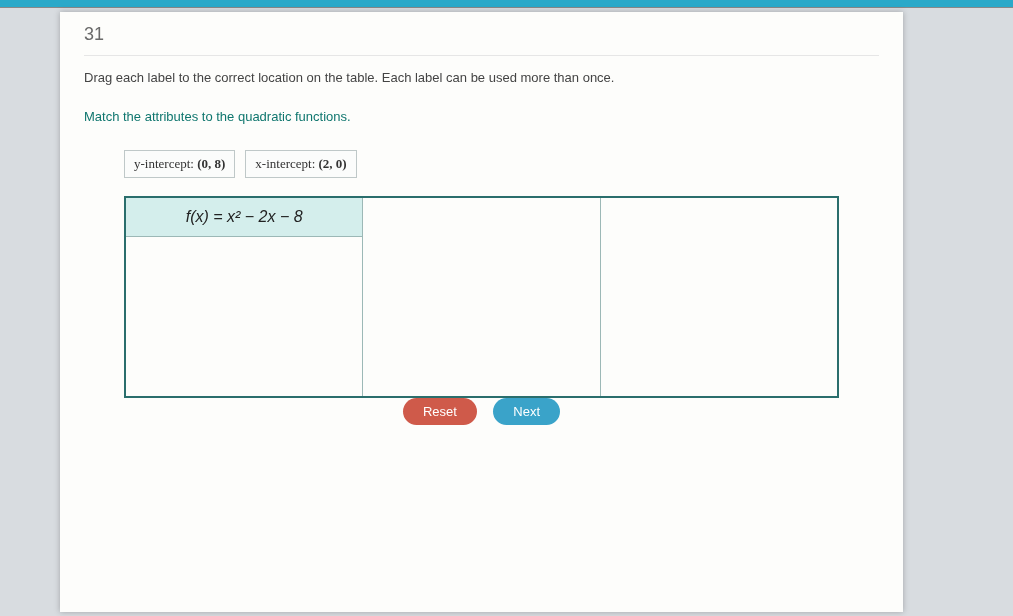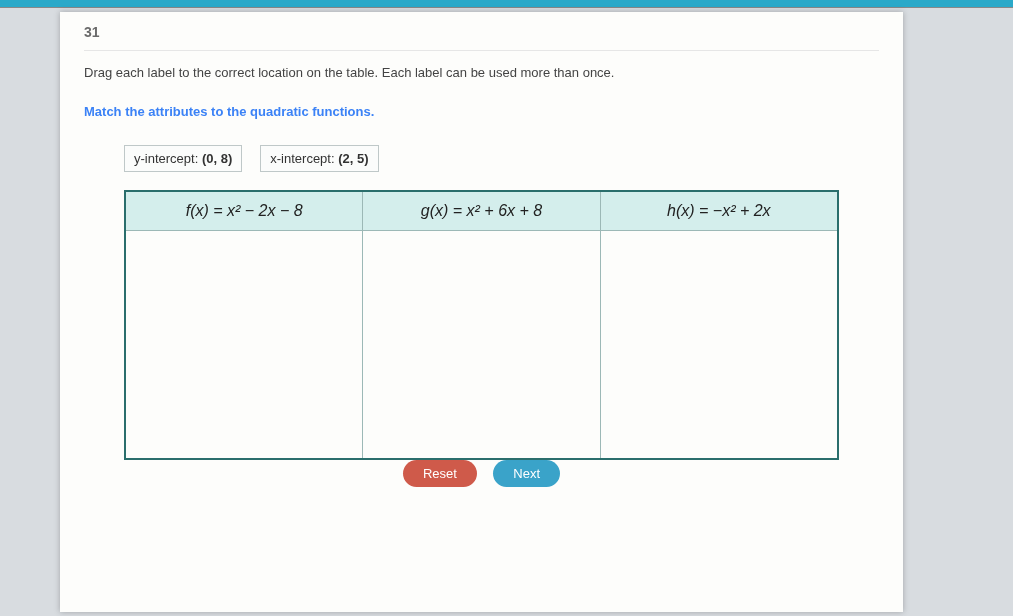--- a/index.html
+++ b/index.html
@@ -18,59 +18,58 @@
   }
   .page {
     background: #fdfdfb;
     margin: 4px 110px 0 60px;
     height: 600px;
     box-shadow: 0 0 6px rgba(0,0,0,.25);
     padding: 10px 24px 0 24px;
     position: relative;
   }
   .qnum {
-    font-size: 14px;
+    font-size: 18px;
     color: #6a6a6a;
     padding: 2px 0 10px 0;
     border-bottom: 1px solid #e6e6e6;
     margin-bottom: 14px;
-    font-weight: bold;
   }
   .instruction {
     font-size: 13px;
     color: #444;
     margin-bottom: 24px;
   }
   .subinstruction {
     font-size: 13px;
-    color: #3b82f6;
+    color: #0f766e;
     margin-bottom: 26px;
-    font-weight: bold;
   }
   .labels-row {
     display: flex;
     flex-wrap: wrap;
-    gap: 18px;
+    gap: 10px;
     margin-left: 40px;
     margin-bottom: 12px;
+    font-family: Liberation Serif, serif;
   }
   .drag-label {
     border: 1px solid #bfc8c8;
     background: #fbfcfb;
     padding: 5px 9px;
     font-size: 13px;
     color: #333;
     cursor: move;
     white-space: nowrap;
   }
   .drag-label b { font-weight: bold; }
   .table-wrap {
     margin: 18px 40px 0 40px;
     border: 2px solid #2a6e6c;
-    height: 270px;
+    height: 202px;
     display: flex;
   }
   .col {
     flex: 1;
     border-right: 1px solid #9cb8b6;
     display: flex;
     flex-direction: column;
   }
   .col:last-child { border-right: none; }
   .col-head {
@@ -112,36 +111,34 @@
   <div class="qnum">31</div>
 
   <div class="instruction">Drag each label to the correct location on the table. Each label can be used more than once.</div>
   <div class="subinstruction">Match the attributes to the quadratic functions.</div>
 
   <div class="labels-row">
     <div class="drag-label">
       <span>y-intercept: </span><b>(0, 8)</b>
     </div>
     <div class="drag-label">
-      <span>x-intercept: </span><b>(2, 5)</b>
+      <span>x-intercept: </span><b>(2, 0)</b>
     </div>
   </div>
 
 
   <div class="table-wrap">
     <div class="col">
       <div class="col-head">f(x) = x² − 2x − 8</div>
       <div class="col-body"></div>
     </div>
     <div class="col">
-      <div class="col-head">g(x) = x² + 6x + 8</div>
       <div class="col-body"></div>
     </div>
     <div class="col">
-      <div class="col-head">h(x) = −x² + 2x</div>
       <div class="col-body"></div>
     </div>
   </div>
 
   <div class="btn-row">
     <button class="btn btn-reset">Reset</button>
     <button class="btn btn-next">Next</button>
   </div>
 
 </div>

